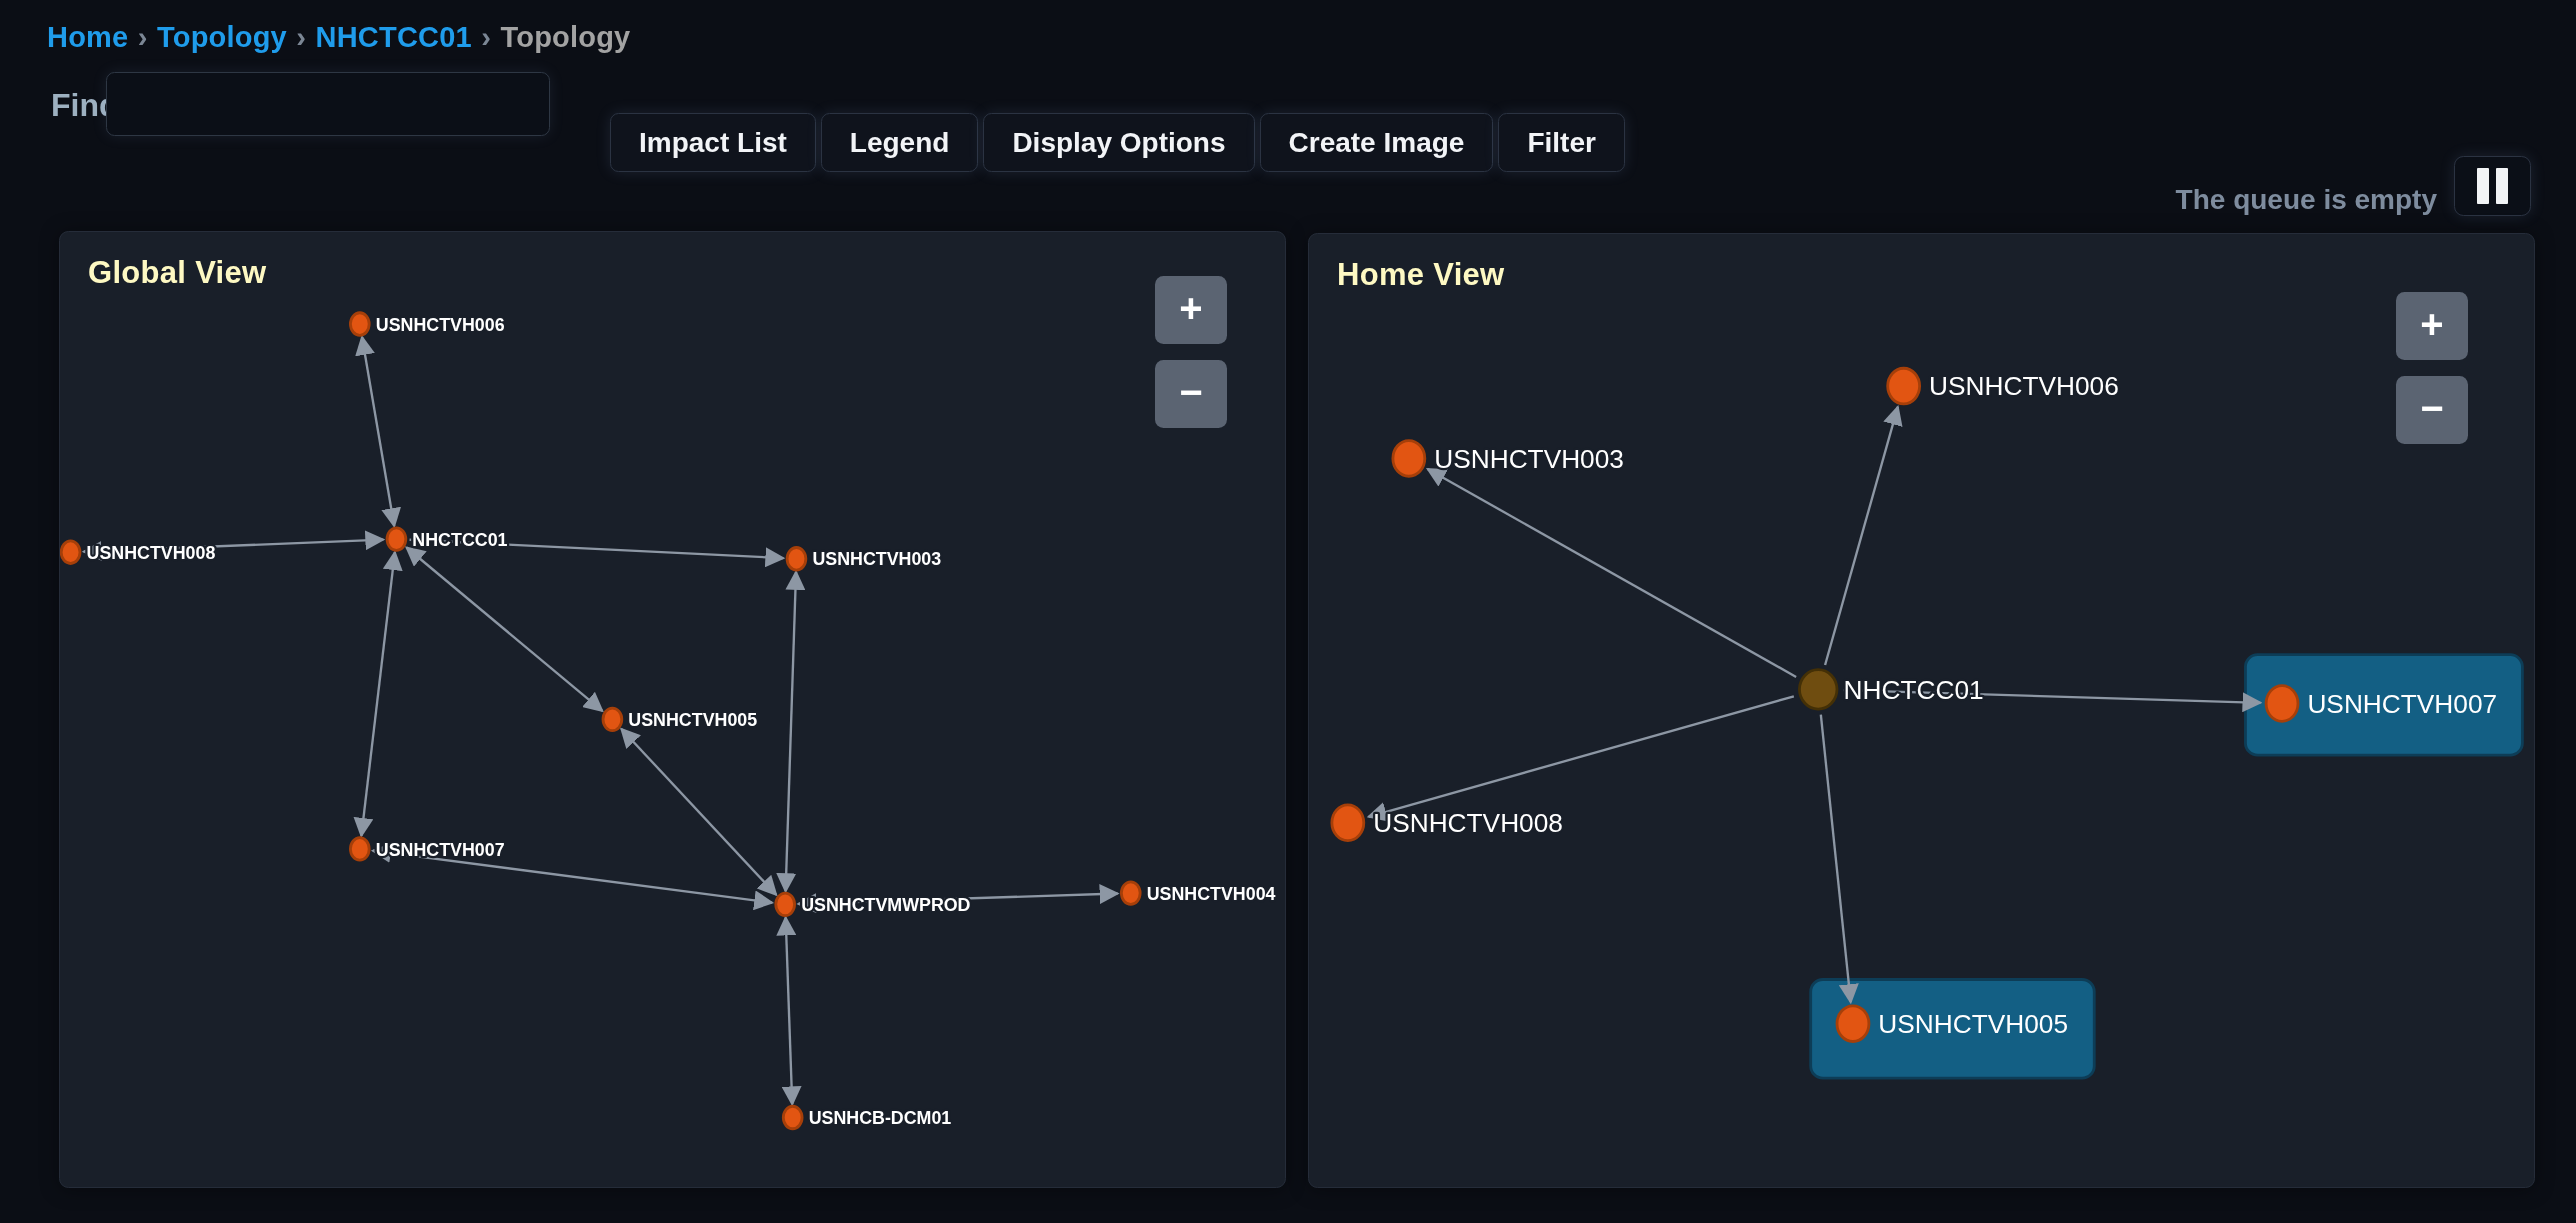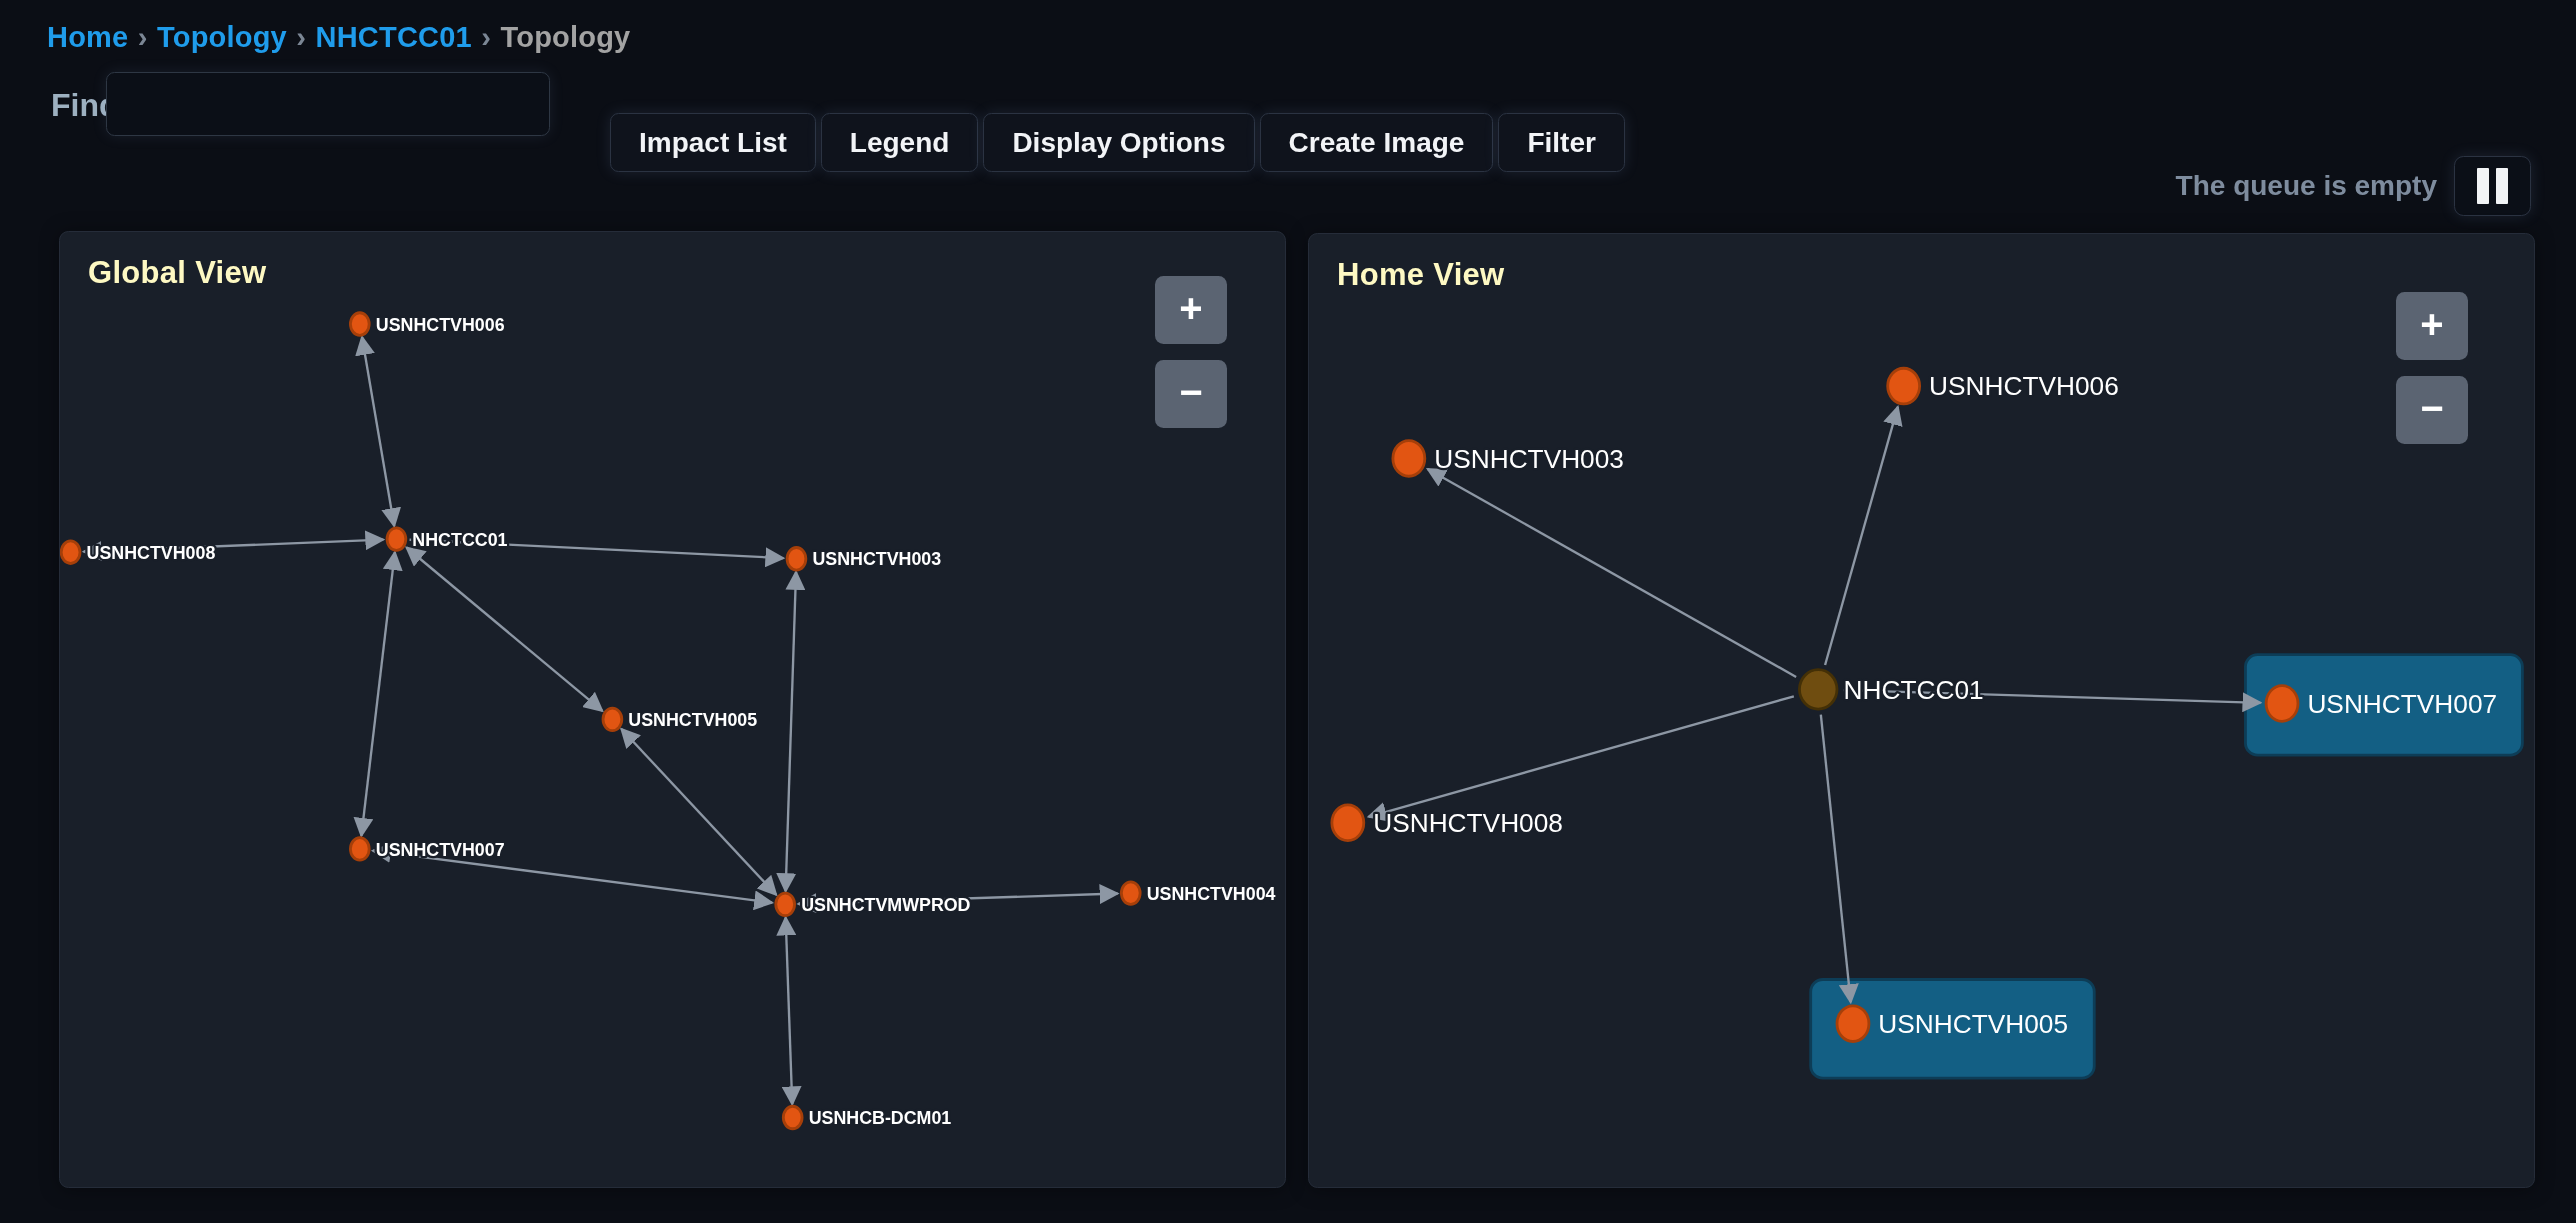--- a/index.html
+++ b/index.html
@@ -28,21 +28,21 @@
   .toolbar { position:absolute; left:610px; top:75px; display:flex; gap:5px;margin-top:38px; }
   .tbtn {
     height:59px; padding:0 28px; background:#0f131c;
     border:1.9px solid #2b3342; border-radius:8.5px;
     box-shadow:0 0 15px rgba(150,180,230,.13);
     color:#f2f4f7; font-size:28px; font-weight:bold;
     display:flex; align-items:center; cursor:pointer; white-space:nowrap;
     font-family:"Liberation Sans", sans-serif;
   }
   
-  .queue-row { position:absolute; right:45px; top:156px; display:flex; align-items:center; gap:17px; }
+  .queue-row { position:absolute; right:45px; top:156px; display:flex; align-items:flex-end; gap:17px; }
   .queue-text { font-size:28px; font-weight:bold; color:#7e8c9e; }
   .pause-btn {
     width:77px; height:60px; background:#0b0f17;
     border:1.9px solid #2b3342; border-radius:9.4px;
     box-shadow:0 0 15px rgba(150,180,230,.13);
     display:flex; align-items:center; justify-content:center; gap:6.6px; cursor:pointer;
   }
   .pause-bar { width:12.2px; height:36px; background:#f2f4f6; border-radius:0.9px; }
   
   .panel {

